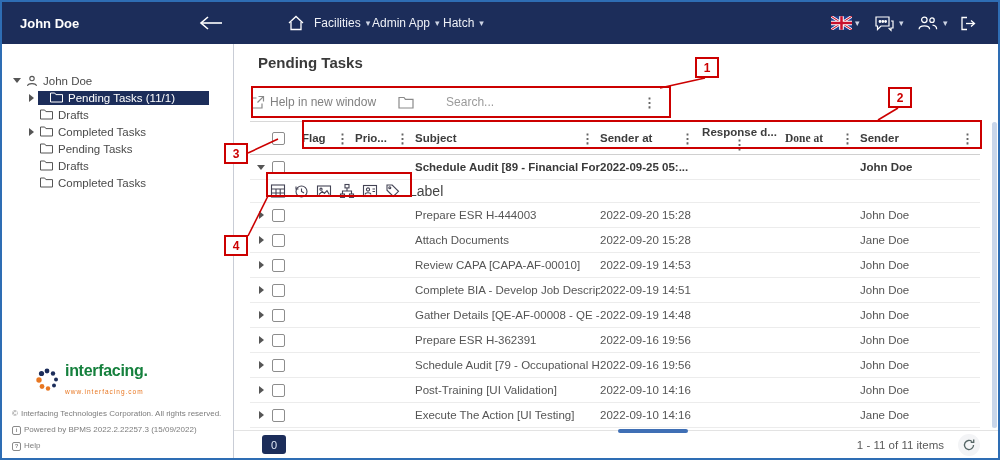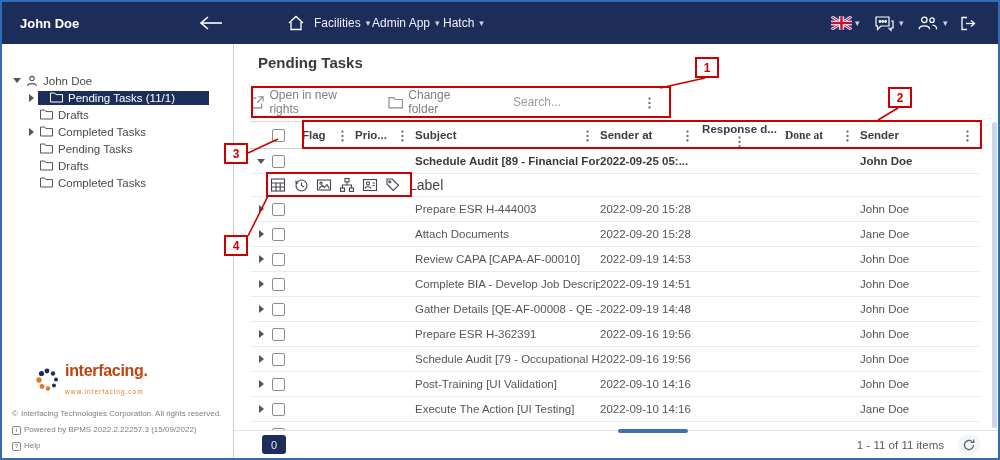--- a/index.html
+++ b/index.html
@@ -30,41 +30,41 @@
   .tree-icon { flex:none; display:inline-flex; }
   .lvl0 { padding-left:8px; }
   .lvl1 { padding-left:22px; }
 
   .tri-r { width:0; height:0; border-left:5px solid #555; border-top:4px solid transparent; border-bottom:4px solid transparent; display:inline-block; }
   .tri-d { width:0; height:0; border-top:5px solid #555; border-left:4px solid transparent; border-right:4px solid transparent; display:inline-block; }
 
   
   .side-bottom { position:absolute; left:10px; right:8px; bottom:6px; }
   .logo { display:flex; align-items:center; gap:5px; margin-bottom:10px; margin-left:22px; }
-  .logo-text { color:#c2410c; font-weight:bold; font-size:16px; letter-spacing:-0.3px; }
+  .logo-text { color:#15803d; font-weight:bold; font-size:16px; letter-spacing:-0.3px; }
   .logo-url { color:#e87722; font-size:6.5px; letter-spacing:1px; }
   .side-small { font-size:8px; color:#7c7c7c; line-height:1.5; }
   .side-line { margin-top:4px; display:flex; align-items:center; gap:3px; }
   .mini-ic { display:inline-flex; align-items:center; justify-content:center; width:9px; height:9px; border:1px solid #8a8a8a; color:#8a8a8a; font-size:6px; border-radius:2px; flex:none; font-weight:bold; }
 
   
   .m-title { position:absolute; top:10px; left:24px; font-size:15px; font-weight:bold; color:#3a3a3a; }
 
   .toolbar { position:absolute; top:42px; left:16px; width:420px; height:32px; display:flex; align-items:center; font-size:12px; color:#808080; }
   .tool-btn { display:inline-flex; align-items:center; gap:5px; cursor:pointer; }
   .tool-btn + .tool-btn { margin-left:22px; }
   .search-input { border:none; outline:none; font-size:12px; color:#555; width:130px; margin-left:32px; font-family:"Liberation Sans",sans-serif; }
   .search-input::placeholder { color:#9a9a9a; }
   .kebab { font-size:13px; color:#666; font-weight:bold; line-height:1; cursor:pointer; }
   .toolbar .kebab { margin-left:auto; margin-right:14px; }
 
   
   .table { position:absolute; top:77px; left:16px; width:730px; font-size:11.5px; color:#555; }
   .trow { display:flex; align-items:center; height:25px; border-bottom:1px solid #ececec; background:#fff; }
-  .thead { height:28px; border-top:1px solid #d8d8d8; border-bottom:1px solid #d0d0d0; font-weight:bold; color:#3d3d3d; }
+  .thead { height:34px; border-top:1px solid #d8d8d8; border-bottom:1px solid #d0d0d0; font-weight:bold; color:#3d3d3d; }
   .cell { flex:none; display:flex; align-items:center; overflow:hidden; white-space:nowrap; }
   .hcell { justify-content:space-between; padding-right:6px; }
   .c-exp { width:22px; justify-content:center; }
   .c-check { width:30px; }
   .c-flag { width:53px; }
   .c-prio { width:60px; }
   .c-subj { width:185px; }
   .c-created { width:100px; }
   .c-resp { width:85px;flex-direction:column; }
   .c-done { width:75px;font-family:Liberation Serif, serif; }
@@ -301,27 +301,26 @@
     <main class="main">
       <h2 class="m-title">Pending Tasks</h2>
 
       <div class="toolbar">
         <span class="tool-btn">
           <svg width="15" height="15" viewBox="0 0 15 15" fill="none" stroke="#8a8a8a" stroke-width="1.2">
             <path d="M6.5 3 H2 V13 H12 V8.5"></path>
               <path d="M8.5 1.5 H13.5 V6.5"></path>
               <path d="M13.3 1.7 L7.5 7.5"></path>
           </svg>
-          <span>Open in new rights</span>
+          <span>Help in new window</span>
         </span>
         <span class="tool-btn">
           <svg width="16" height="13" viewBox="0 0 16 13" fill="none" stroke="#8a8a8a" stroke-width="1.2">
             <path d="M1 1.5 h5 l1.4 1.9 H15 V12 H1 z"></path>
           </svg>
-          <span>Change folder</span>
         </span>
         <input class="search-input" placeholder="Search..." style="">
         <span class="kebab">⋮</span>
       </div>
 
       <div class="table">
 
         <div class="trow thead">
           <span class="cell c-exp"></span>
           <span class="cell c-check">

